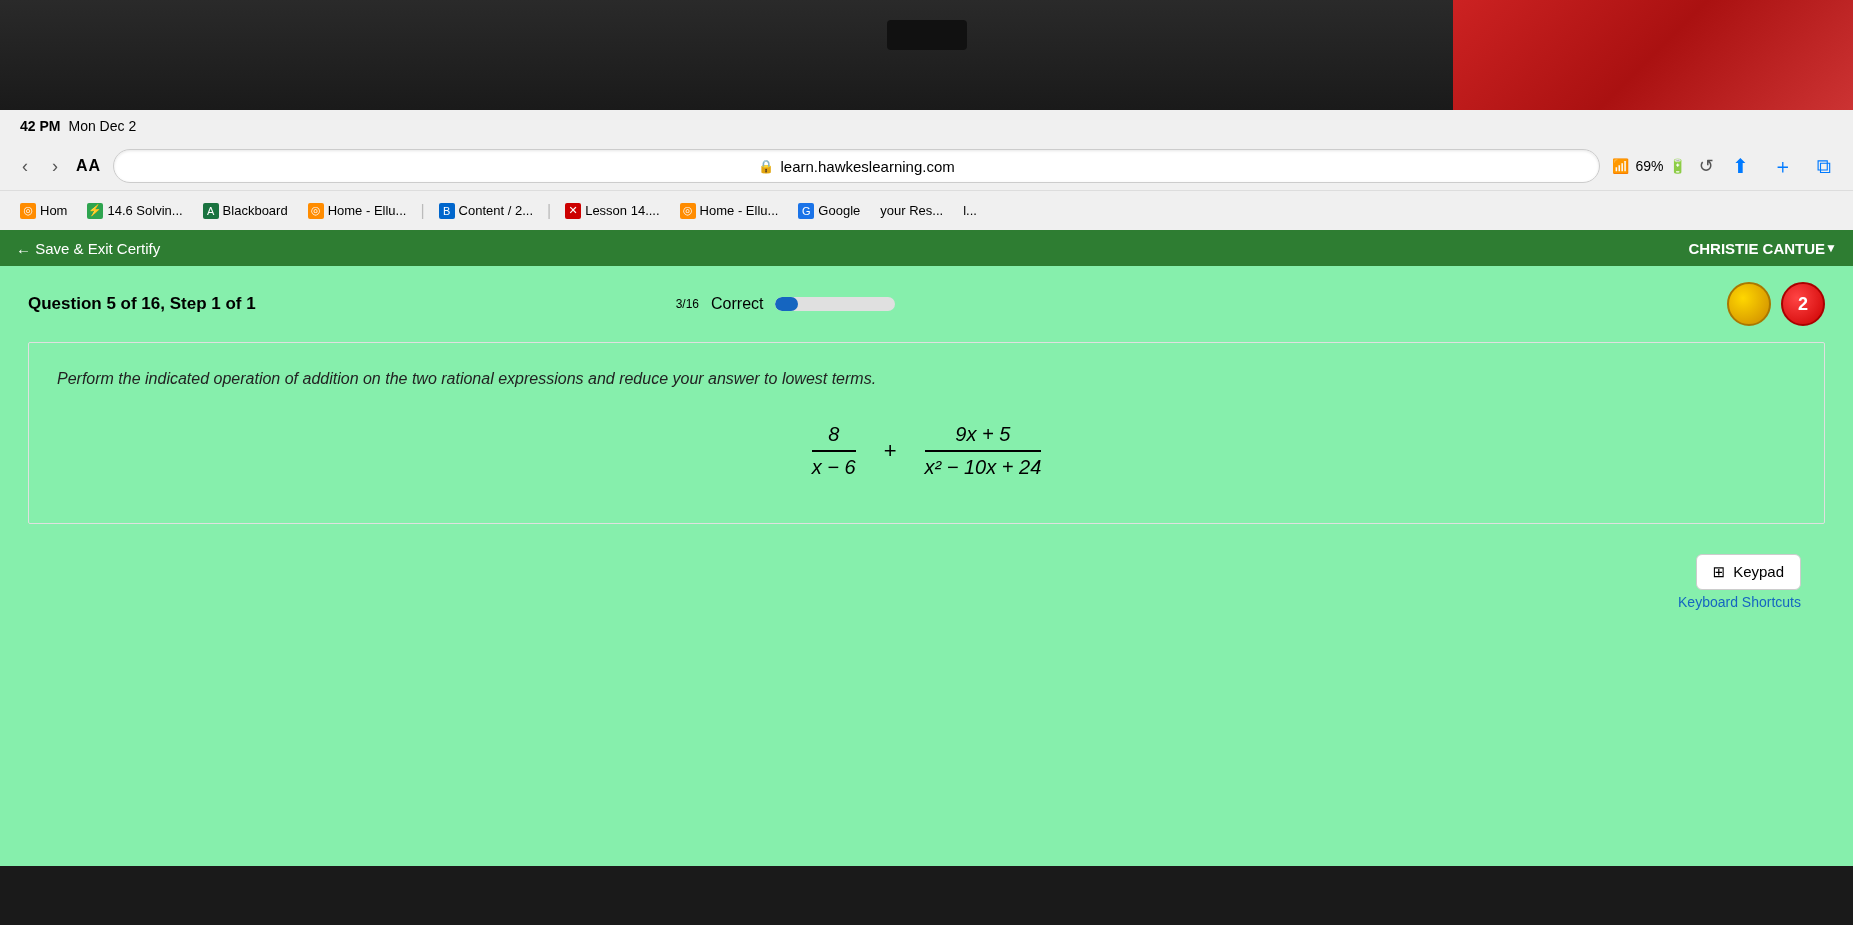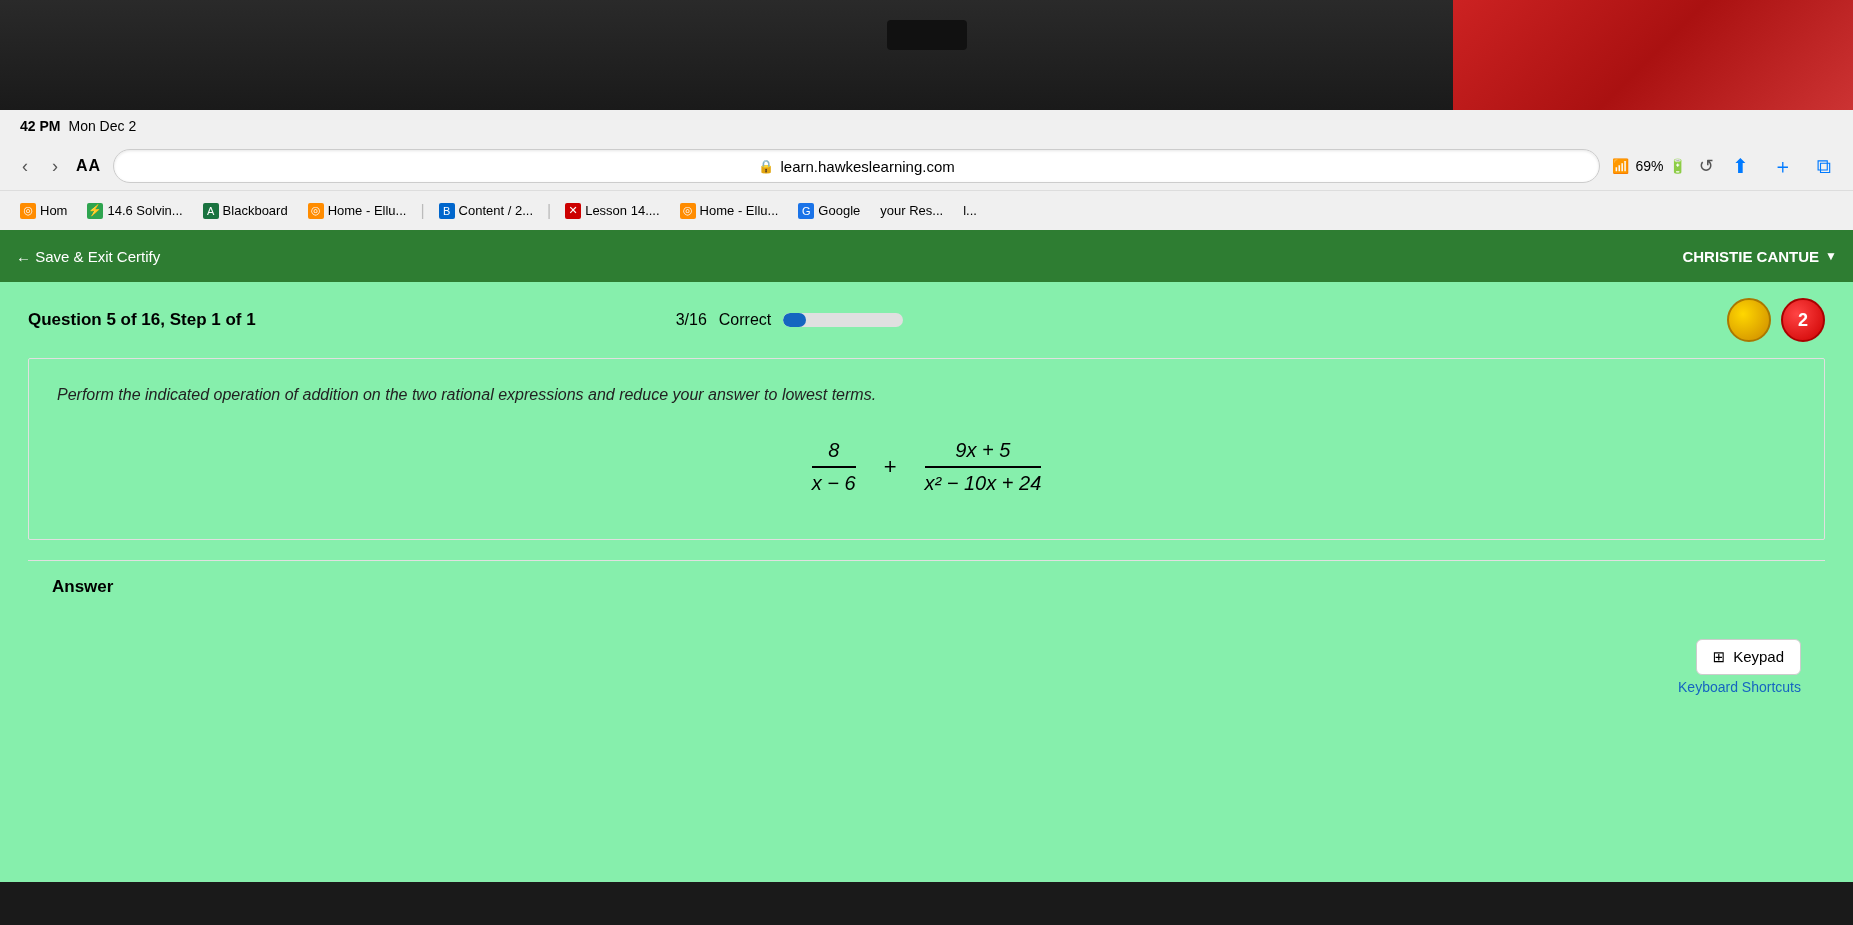--- a/index.html
+++ b/index.html
@@ -170,21 +170,21 @@
     .bk-red { background: #cc0000; color: white; }
     .bk-green2 { background: #1a7340; color: white; }
     .sep { color: #bbb; margin: 0 2px; }
 
     
     .lesson-header {
       background: #2e7d32;
       display: flex;
       align-items: center;
       padding: 0 16px;
-      height: 52px;
+      height: 36px;
       gap: 20px;
     }
     .save-exit-btn {
       display: flex;
       align-items: center;
       gap: 6px;
       color: white;
       font-size: 15px;
       font-weight: 500;
       cursor: pointer;
@@ -198,21 +198,20 @@
       font-weight: 400;
       flex: 1;
     }
     .user-name {
       color: white;
       font-size: 15px;
       font-weight: 600;
       margin-left: auto;
       display: flex;
       align-items: center;
-      gap: 6px;
     }
     .dropdown-arrow {
       font-size: 12px;
       color: white;
     }
 
     
     .main-content {
       background: #86efac;
       padding: 16px 28px;
@@ -232,21 +231,21 @@
       color: #000;
     }
     .score-section {
       display: flex;
       flex-direction: column;
       align-items: center;
       gap: 2px;
       margin-left: 400px;
     }
     .score-text {
-      font-size: 16px;
+      font-size: 12px;
       color: #000;
       font-weight: 400;
       text-align: center;
     }
     .correct-text {
       font-size: 16px;
       color: #000;
       font-weight: 400;
     }
     .score-row {
@@ -511,23 +510,20 @@
       </div>
       <span class="plus-sign">+</span>
       <div class="fraction">
         <span class="frac-num math-italic">9x + 5</span>
         <div class="frac-line"></div>
         <span class="frac-den math-italic">x² − 10x + 24</span>
       </div>
     </div>
   </div>
 
-  <div class="answer-section">
-    <div class="answer-label">Answer</div>
-  </div>
 
   <div class="keypad-area">
     <button class="keypad-btn">
       <span>⊞</span>
       <span>Keypad</span>
     </button>
     <button class="keypad-shortcuts">Keyboard Shortcuts</button>
   </div>
 
 </div>

